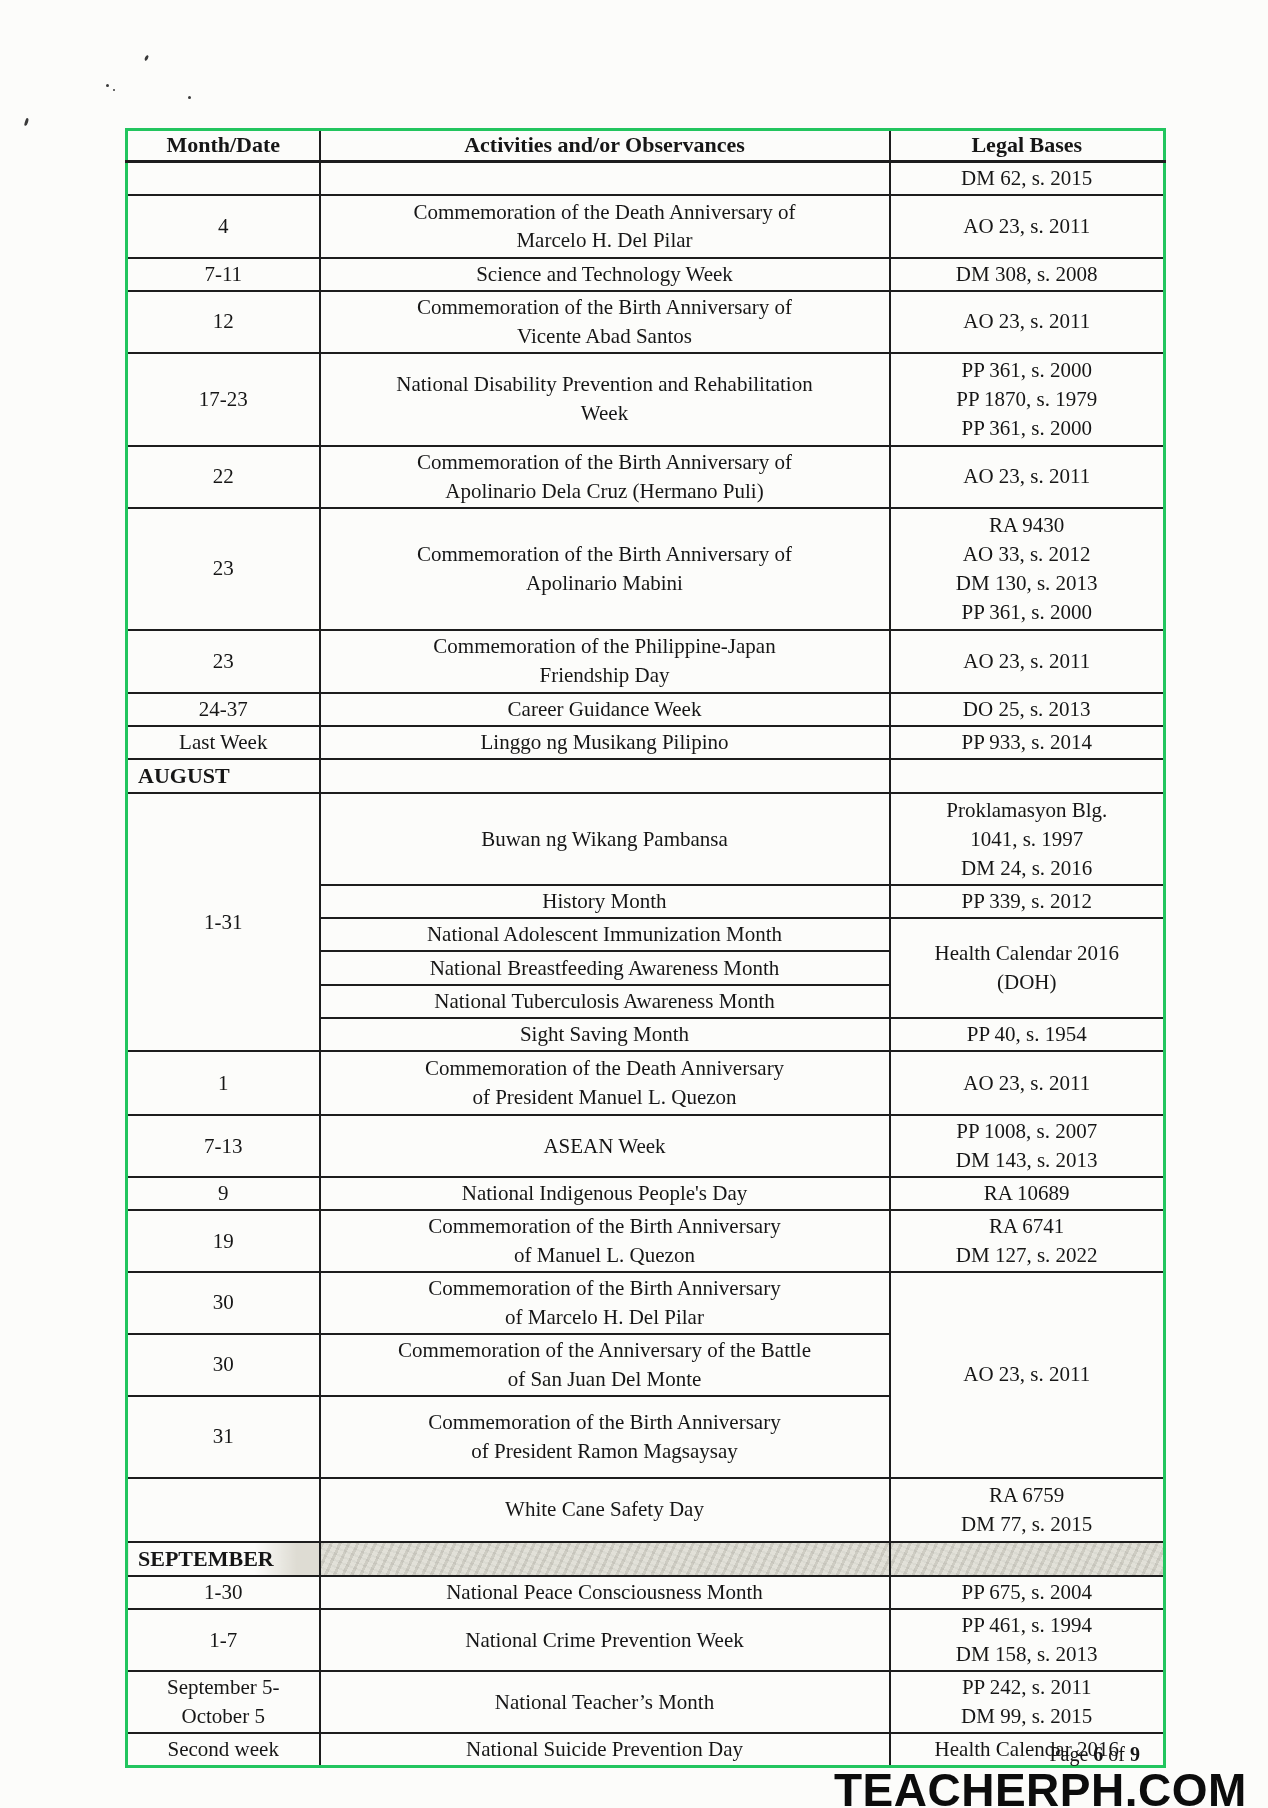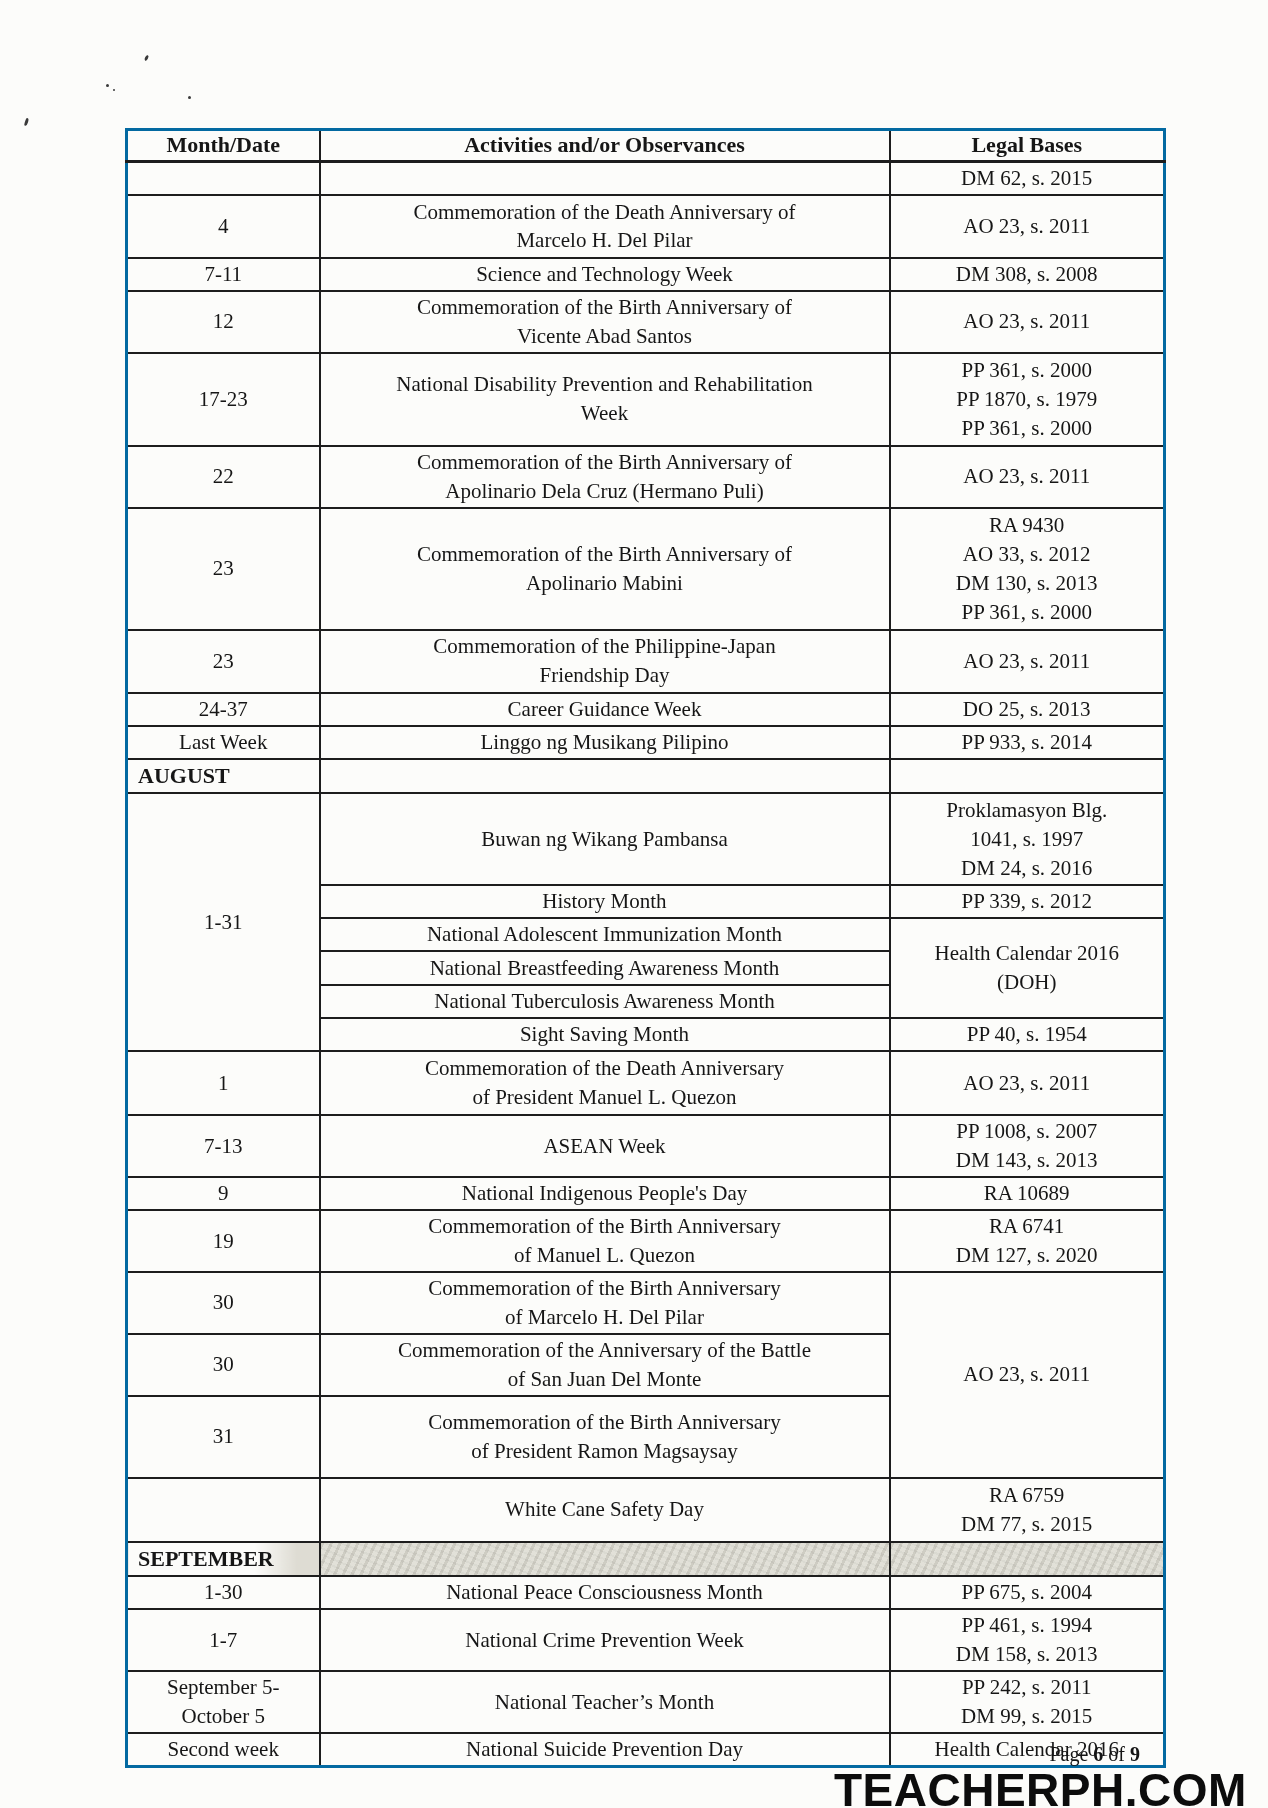--- a/index.html
+++ b/index.html
@@ -19,21 +19,21 @@
   .speck.s3{left:113px;top:89px;width:2px;height:2px;}
   .speck.s4{left:188px;top:96px;width:3px;height:3px;}
   .speck.s5{left:25px;top:118px;width:3px;height:8px;border-radius:40% 60% 60% 40%;transform:rotate(18deg);}
 
   table.obs{
     position:absolute;left:125px;top:128px;
     width:1038px;
     border-collapse:collapse;
     table-layout:fixed;
   }
-  table.obs{border:3px solid #0369a1;}
+  table.obs{border:3px solid #22c55e;}
   .obs th,.obs td{
     border:2px solid #1d1d1d;
     padding:1px 6px;
     text-align:center;
     vertical-align:middle;
     font-size:21px;
     line-height:1.38;
     white-space:pre-line;
     overflow:hidden;
   }
@@ -232,21 +232,21 @@
       <td>9</td>
       <td>National Indigenous People's Day</td>
       <td>RA 10689</td>
     </tr>
 
     <tr style="height:46px">
       <td>19</td>
       <td>Commemoration of the Birth Anniversary
 of Manuel L. Quezon</td>
       <td>RA 6741
-DM 127, s. 2020</td>
+DM 127, s. 2022</td>
     </tr>
 
     <tr style="height:61px">
       <td>30</td>
       <td>Commemoration of the Birth Anniversary
 of Marcelo H. Del Pilar</td>
       <td rowspan="3">AO 23, s. 2011</td>
     </tr>
 
     <tr style="height:62px">

